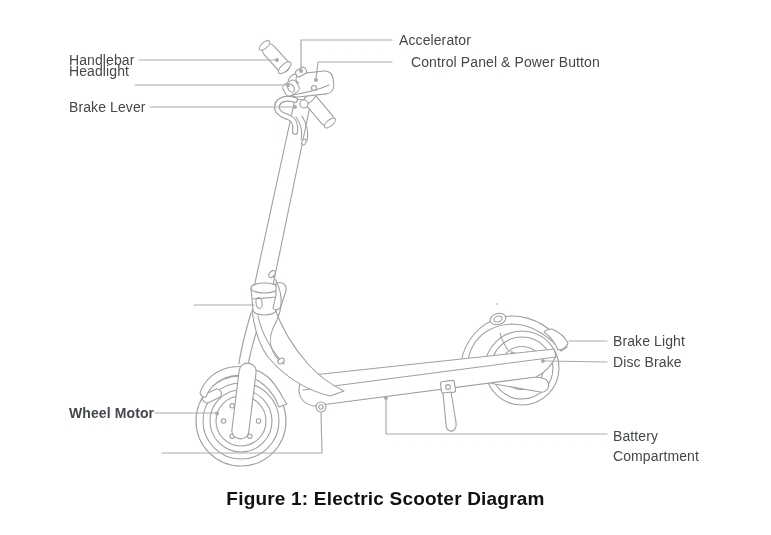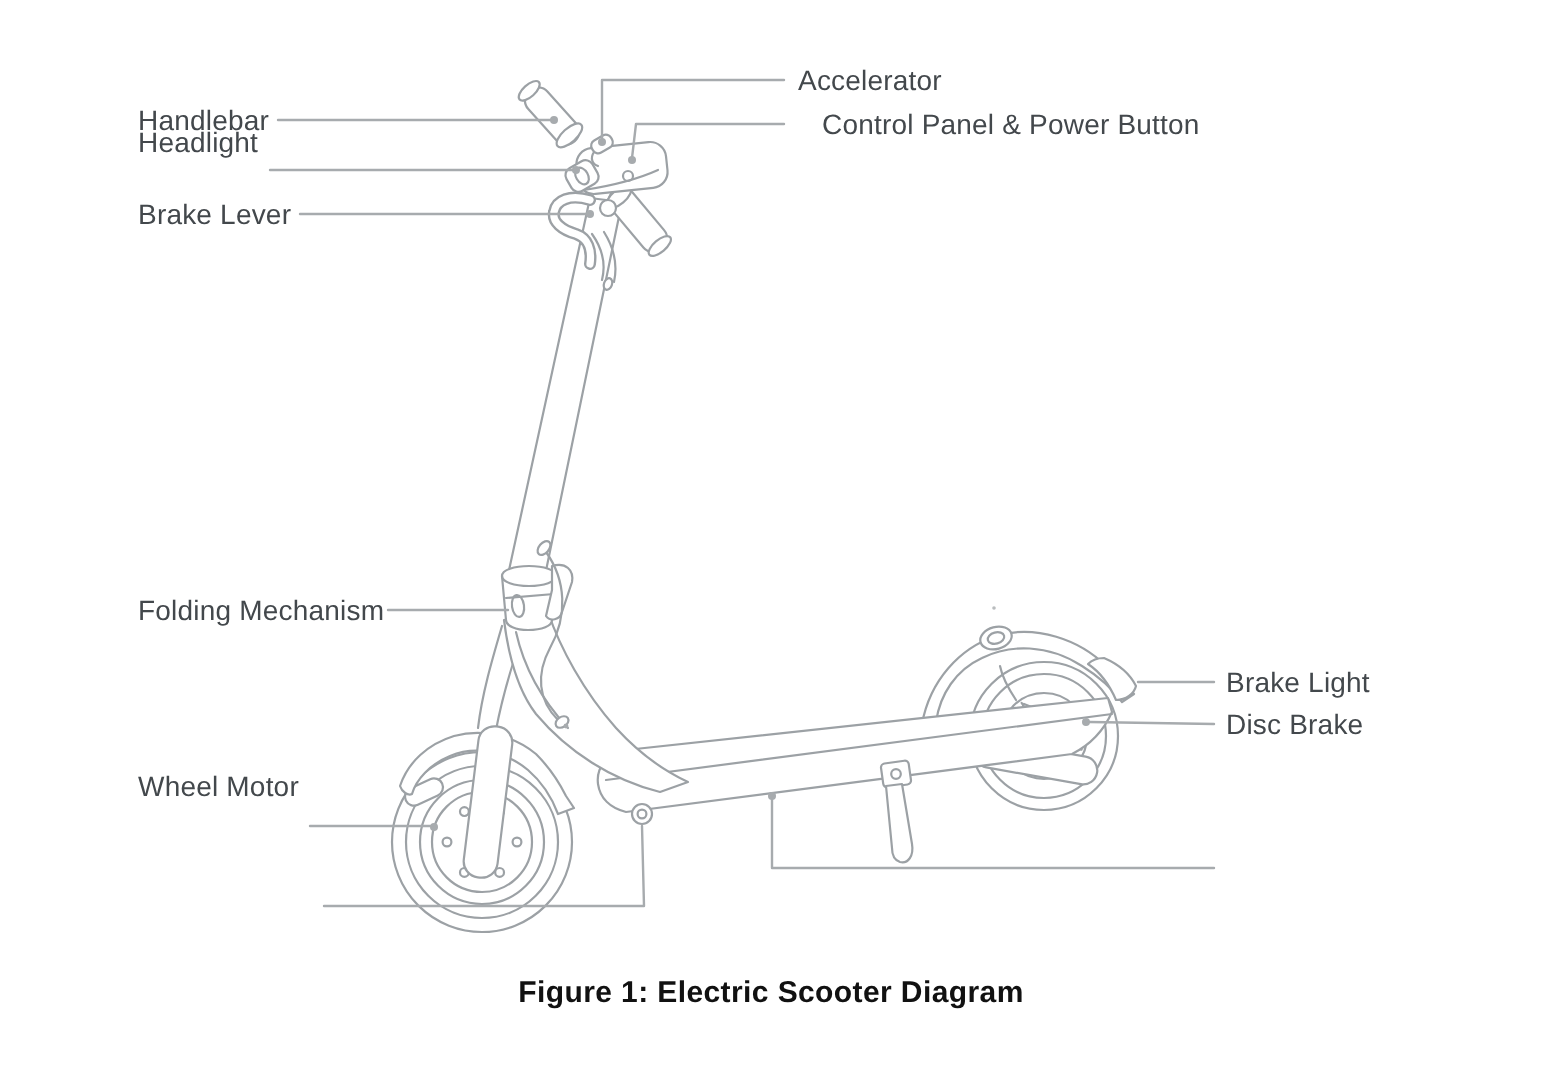--- a/index.html
+++ b/index.html
@@ -8,21 +8,21 @@
     font-family:"Liberation Sans", sans-serif; overflow:hidden;
   }
   .diagram-svg { position:absolute; left:0; top:0; }
   .label {
     position:absolute; font-size:14px; line-height:21px;
     color:var(--label,#43484c); letter-spacing:.1px; white-space:nowrap;
   }
   .label.wrap { white-space:normal; width:112px; line-height:20px; }
   .caption {
     position:absolute; top:488px; left:0; width:100%; text-align:center;
-    font-size:15px; font-weight:bold; color:var(--caption,#111111);
+    font-size:19px; font-weight:bold; color:var(--caption,#111111);
     letter-spacing:.2px;
   }
   .ln  { fill:none; stroke:var(--line,#9ca1a5); stroke-width:1.1; stroke-linecap:round; stroke-linejoin:round; }
   .wh  { fill:#ffffff; }
   .leader { fill:none; stroke:var(--leader,#a7abae); stroke-width:1.2; stroke-linecap:round; stroke-linejoin:round; }
   .dot { fill:var(--leader,#a7abae); stroke:none; }
 </style>
 </head>
 <body>
 
@@ -191,21 +191,21 @@
       <path class="leader" d="M607,362 L545,361"></path>        
         <circle class="dot" cx="543" cy="361" r="2"></circle>
       <path class="leader" d="M607,434 L386,434 L386,400"></path>
         <circle class="dot" cx="386" cy="398" r="2"></circle>
     </g>
   </svg>
 
   <div class="label" style="left:69px;  top:50px;">Handlebar</div>
   <div class="label" style="left:69px;  top:61px;">Headlight</div>
   <div class="label" style="left:69px;  top:97px;">Brake Lever</div>
-  <div class="label" style="left:69px;  top:295px;">Folding Mechanism</div>
-  <div class="label" style="left:69px;  top:383px;">Wheel Motor</div>
+  <div class="label" style="left:69px;  top:403px;font-weight:bold;">Wheel Motor</div>
   <div class="label" style="left:399px; top:30px;text-align:right;">Accelerator</div>
   <div class="label" style="left:399px; top:52px;margin-left:12px;">Control Panel &amp; Power Button</div>
   <div class="label" style="left:613px; top:331px;">Brake Light</div>
   <div class="label" style="left:613px; top:352px;">Disc Brake</div>
+  <div class="label wrap" style="left:613px; top:426px;">Battery Compartment</div>
 
   <div class="caption">Figure 1: Electric Scooter Diagram</div>
 </div>
 
 </body></html>

